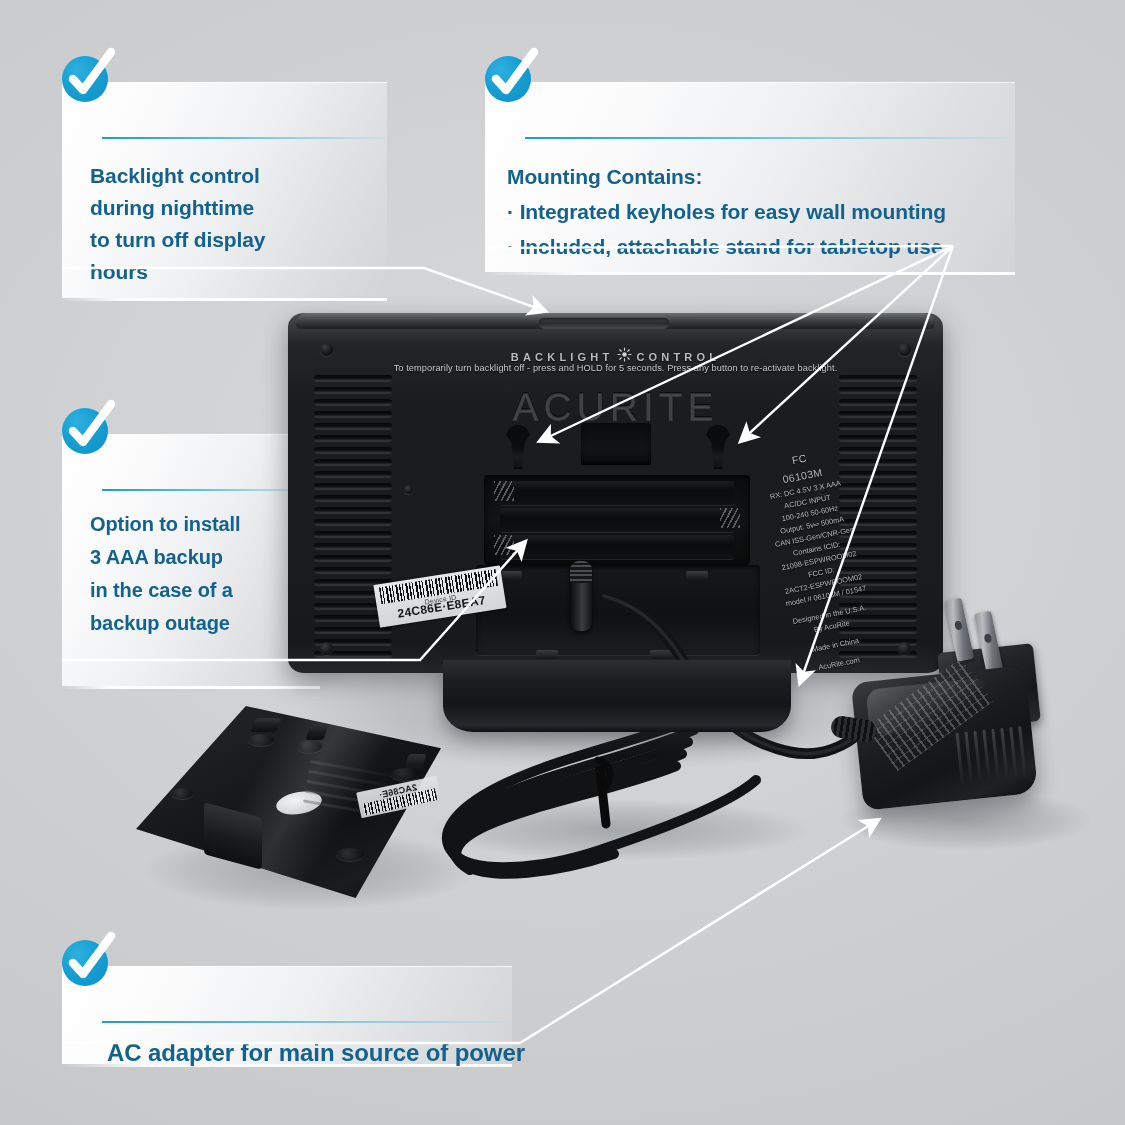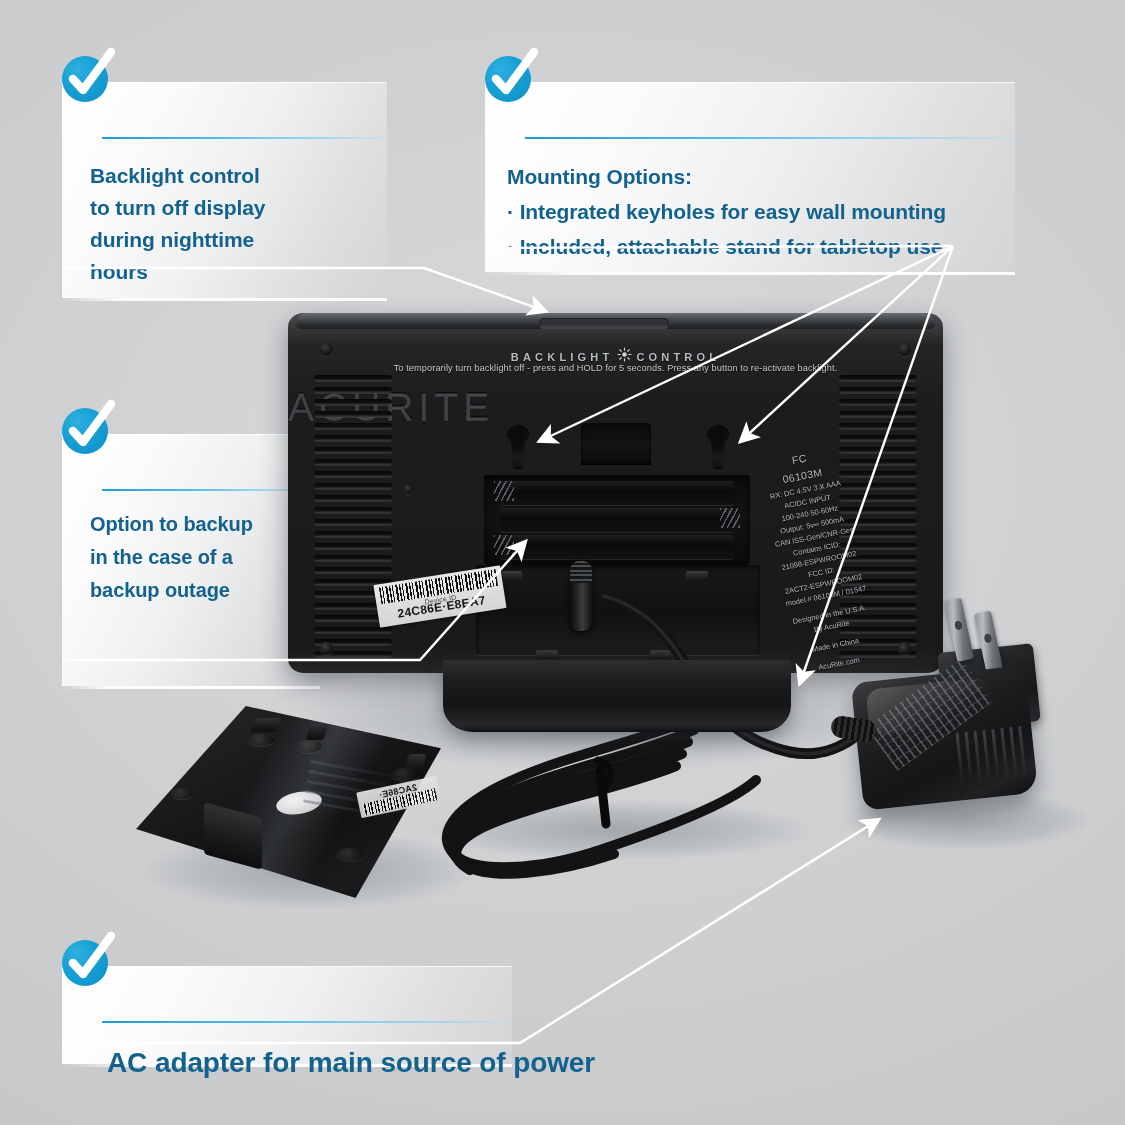--- a/index.html
+++ b/index.html
@@ -84,21 +84,21 @@
     box-shadow:0 1px 1px rgba(120,125,130,.28);
   }
   .keyhole{
     position:absolute;width:24px;height:44px;
     background:radial-gradient(circle at 50% 22%,#0a0a0b 0%,#0c0d0e 38%,#1a1b1d 60%,#0e0f10 100%);
     border-radius:12px 12px 7px 7px;
     box-shadow:0 1px 0 rgba(110,115,120,.3), 0 -1px 2px rgba(0,0,0,.8) inset;
     clip-path:polygon(18% 0,82% 0,100% 22%,78% 40%,68% 100%,32% 100%,22% 40%,0 22%);
   }
   .brand{
-    position:absolute;width:100%;
+    position:absolute;width:100%;text-align:center;
     font-size:39px;letter-spacing:5px;font-weight:normal;
     color:rgba(120,124,128,.30);
     text-shadow:0 1px 0 rgba(170,175,180,.18), 0 -1px 1px rgba(0,0,0,.6);
     font-family:"Liberation Sans","DejaVu Sans",sans-serif;
   }
   .bl-title{
     position:absolute;width:100%;text-align:center;color:#b9bcbf;
     font-size:11px;letter-spacing:4.2px;font-weight:600;
     text-shadow:0 1px 1px rgba(0,0,0,.85);
   }
@@ -473,68 +473,69 @@
     <div class="panel" style="left:0;top:26px;width:325px;height:216px;"></div>
     <div class="rule" style="left:40px;top:81px;width:285px;"></div>
     <div class="check" style="left:0;top:0;">
       <div class="disc"></div>
       <svg viewBox="0 0 62 62" aria-hidden="true">
         <path d="M16 32 L26 43 L54 5" fill="none" stroke="#ffffff" stroke-width="8.5" stroke-linecap="round" stroke-linejoin="round"></path>
       </svg>
     </div>
     <div class="ctext" style="left:28px;top:104px;font-size:21px;line-height:32px;">
       <div>Backlight control</div>
+      <div>during nighttime</div>
       <div>to turn off display</div>
-      <div>during nighttime</div>
       <div>hours</div>
     </div>
   </div>
 
   <div class="callout" style="left:485px;top:56px;">
     <div class="panel" style="left:0;top:26px;width:530px;height:190px;"></div>
     <div class="rule" style="left:40px;top:81px;width:490px;"></div>
     <div class="check" style="left:0;top:0;">
       <div class="disc"></div>
       <svg viewBox="0 0 62 62" aria-hidden="true">
         <path d="M16 32 L26 43 L54 5" fill="none" stroke="#ffffff" stroke-width="8.5" stroke-linecap="round" stroke-linejoin="round"></path>
       </svg>
     </div>
     <div class="ctext" style="left:22px;top:103px;font-size:21px;line-height:35px;">
-      <div>Mounting Options:</div>
+      <div>Mounting Contains:</div>
       <div>· Integrated keyholes for easy wall mounting</div>
       <div>· Included, attachable stand for tabletop use</div>
     </div>
   </div>
 
   <div class="callout" style="left:62px;top:408px;">
     <div class="panel" style="left:0;top:26px;width:258px;height:252px;"></div>
     <div class="rule" style="left:40px;top:81px;width:218px;"></div>
     <div class="check" style="left:0;top:0;">
       <div class="disc"></div>
       <svg viewBox="0 0 62 62" aria-hidden="true">
         <path d="M16 32 L26 43 L54 5" fill="none" stroke="#ffffff" stroke-width="8.5" stroke-linecap="round" stroke-linejoin="round"></path>
       </svg>
     </div>
     <div class="ctext" style="left:28px;top:100px;font-size:20px;line-height:33px;">
-      <div>Option to backup</div>
+      <div>Option to install</div>
+      <div>3 AAA backup</div>
       <div>in the case of a</div>
       <div>backup outage</div>
     </div>
   </div>
 
   <div class="callout" style="left:62px;top:940px;">
     <div class="panel" style="left:0;top:26px;width:450px;height:98px;"></div>
     <div class="rule" style="left:40px;top:81px;width:410px;"></div>
     <div class="check" style="left:0;top:0;">
       <div class="disc"></div>
       <svg viewBox="0 0 62 62" aria-hidden="true">
         <path d="M16 32 L26 43 L54 5" fill="none" stroke="#ffffff" stroke-width="8.5" stroke-linecap="round" stroke-linejoin="round"></path>
       </svg>
     </div>
-    <div class="ctext" style="left:45px;top:108px;font-size:28px;line-height:30px;">
+    <div class="ctext" style="left:45px;top:98px;font-size:24px;line-height:30px;">
       <div>AC adapter for main source of power</div>
     </div>
   </div>
 
   <svg id="leaders" viewBox="0 0 1125 1125">
     <defs>
       <marker id="ah" markerWidth="9" markerHeight="9" refX="7.2" refY="4.5" orient="auto">
         <path d="M0,0 L9,4.5 L0,9 L2.2,4.5 Z" fill="#ffffff"></path>
       </marker>
     </defs>

